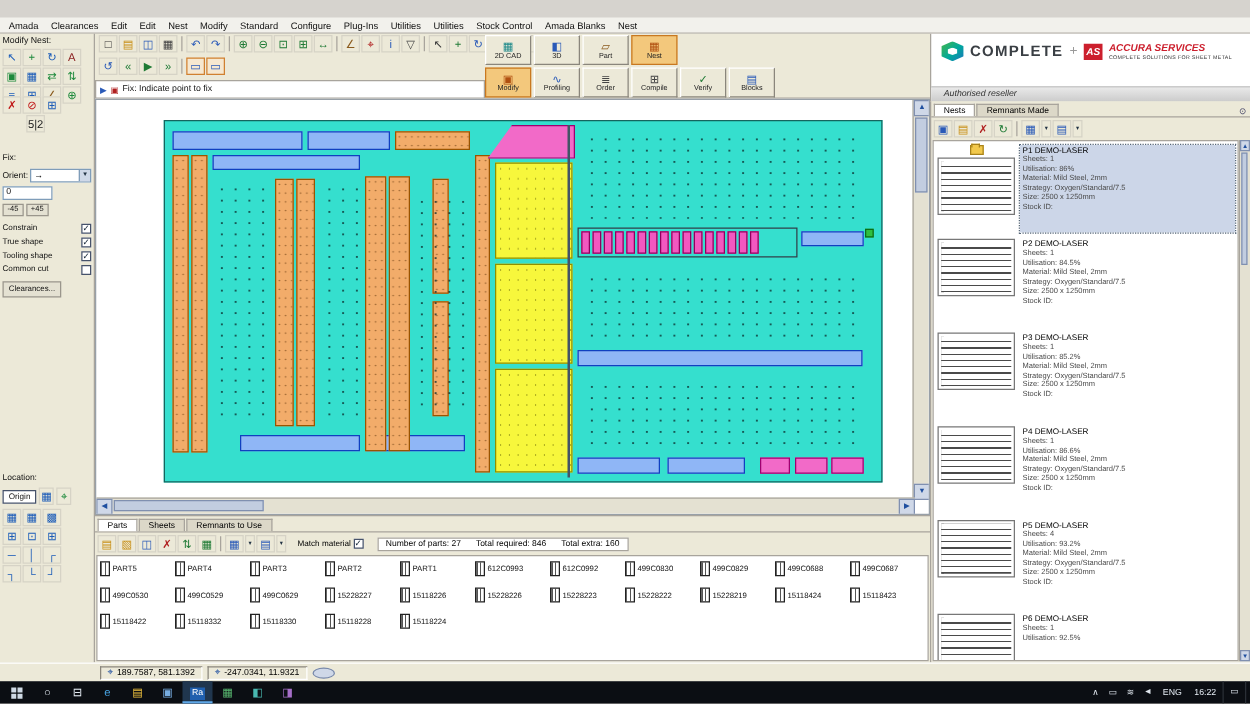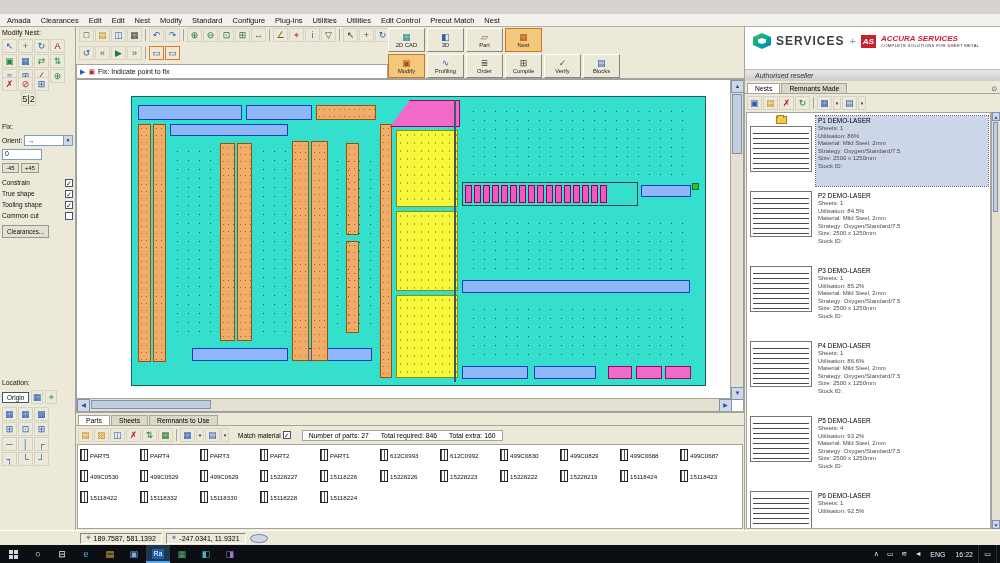--- a/index.html
+++ b/index.html
@@ -190,22 +190,22 @@
       <span class="menu-item">Clearances</span>
       <span class="menu-item">Edit</span>
       <span class="menu-item">Edit</span>
       <span class="menu-item">Nest</span>
       <span class="menu-item">Modify</span>
       <span class="menu-item">Standard</span>
       <span class="menu-item">Configure</span>
       <span class="menu-item">Plug-Ins</span>
       <span class="menu-item">Utilities</span>
       <span class="menu-item">Utilities</span>
-      <span class="menu-item">Edit Control</span>
-      <span class="menu-item">Precut Match</span>
+      <span class="menu-item">Stock Control</span>
+      <span class="menu-item">Amada Blanks</span>
       <span class="menu-item">Nest</span>
     </div>
 
   <div class="sidebar">
     <div class="lp-abs lp-header" style="top:2px">Modify Nest:</div>
     <div class="lp-abs" id="lp-tools" style="top:12px">
         <span class="tbi" style="color: rgb(28, 92, 184);">↖</span>
         <span class="tbi" style="color: rgb(30, 138, 60);">+</span>
         <span class="tbi" style="color: rgb(28, 92, 184);">↻</span>
         <span class="tbi" style="color: rgb(138, 28, 28);">A</span>
@@ -365,21 +365,21 @@
         <div class="bigbtn">
           <span class="bigbtn-ico" style="color: rgb(42, 90, 184);">▤</span>
           <span class="bigbtn-label">Blocks</span>
         </div>
       </div>
   </div>
 
   <div class="brandzone">
     <div class="brandrow">
       <span class="hexmark"></span>
-      <span class="hexword">SERVICES</span>
+      <span class="hexword">COMPLETE</span>
       <span class="plus">+</span>
       <span class="asmark">AS</span>
       <span>
         <div class="accura">ACCURA SERVICES</div>
         <div class="tagline">COMPLETE SOLUTIONS FOR SHEET METAL</div>
       </span>
     </div>
     <div class="reseller">Authorised reseller</div>
   </div>
 

